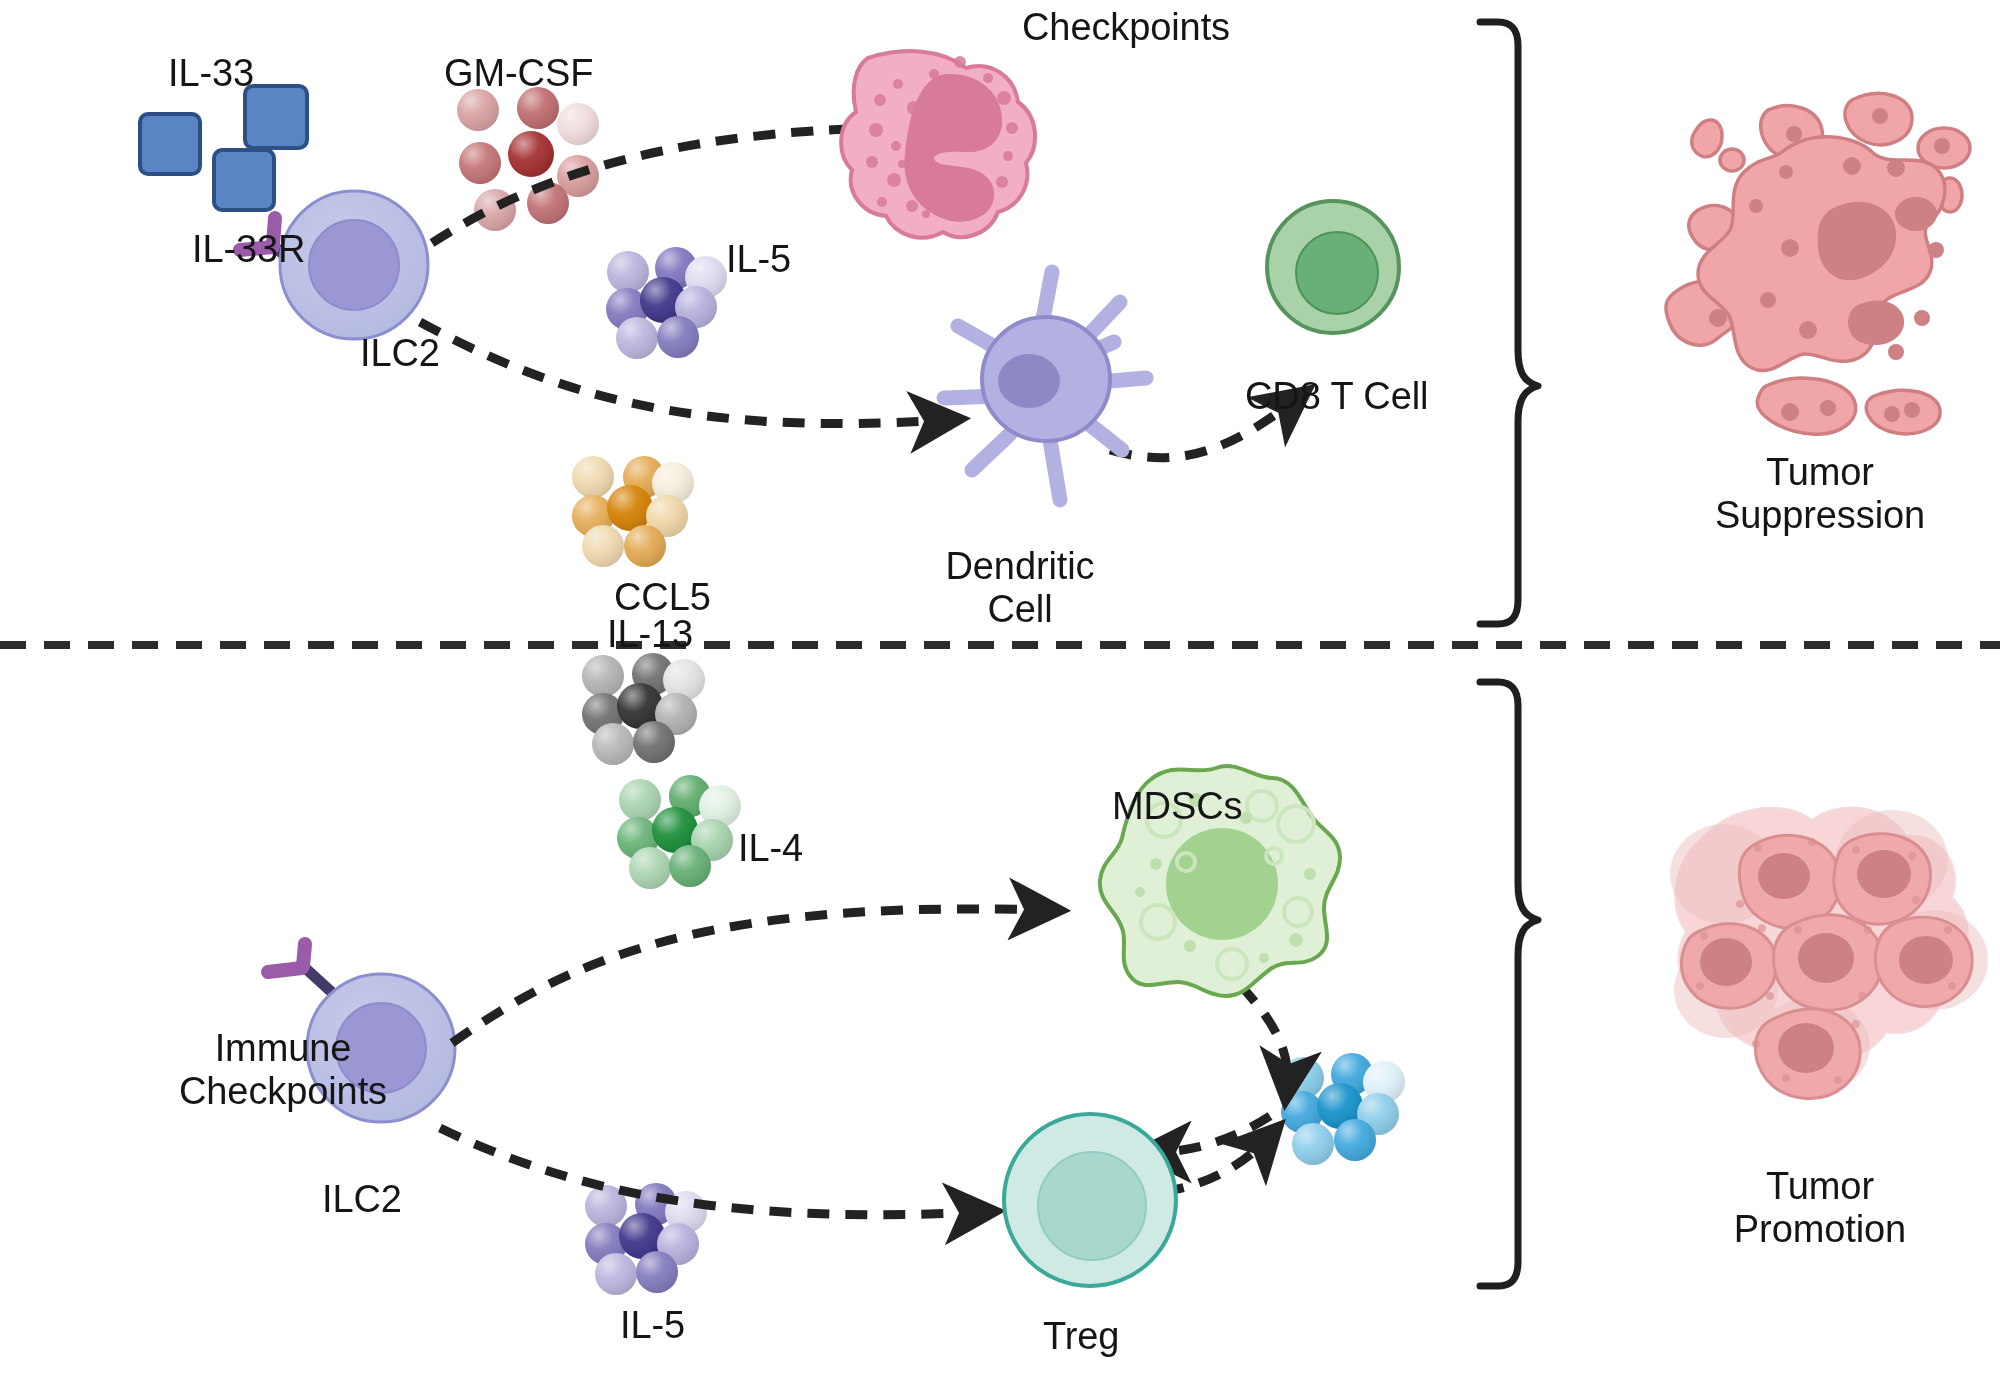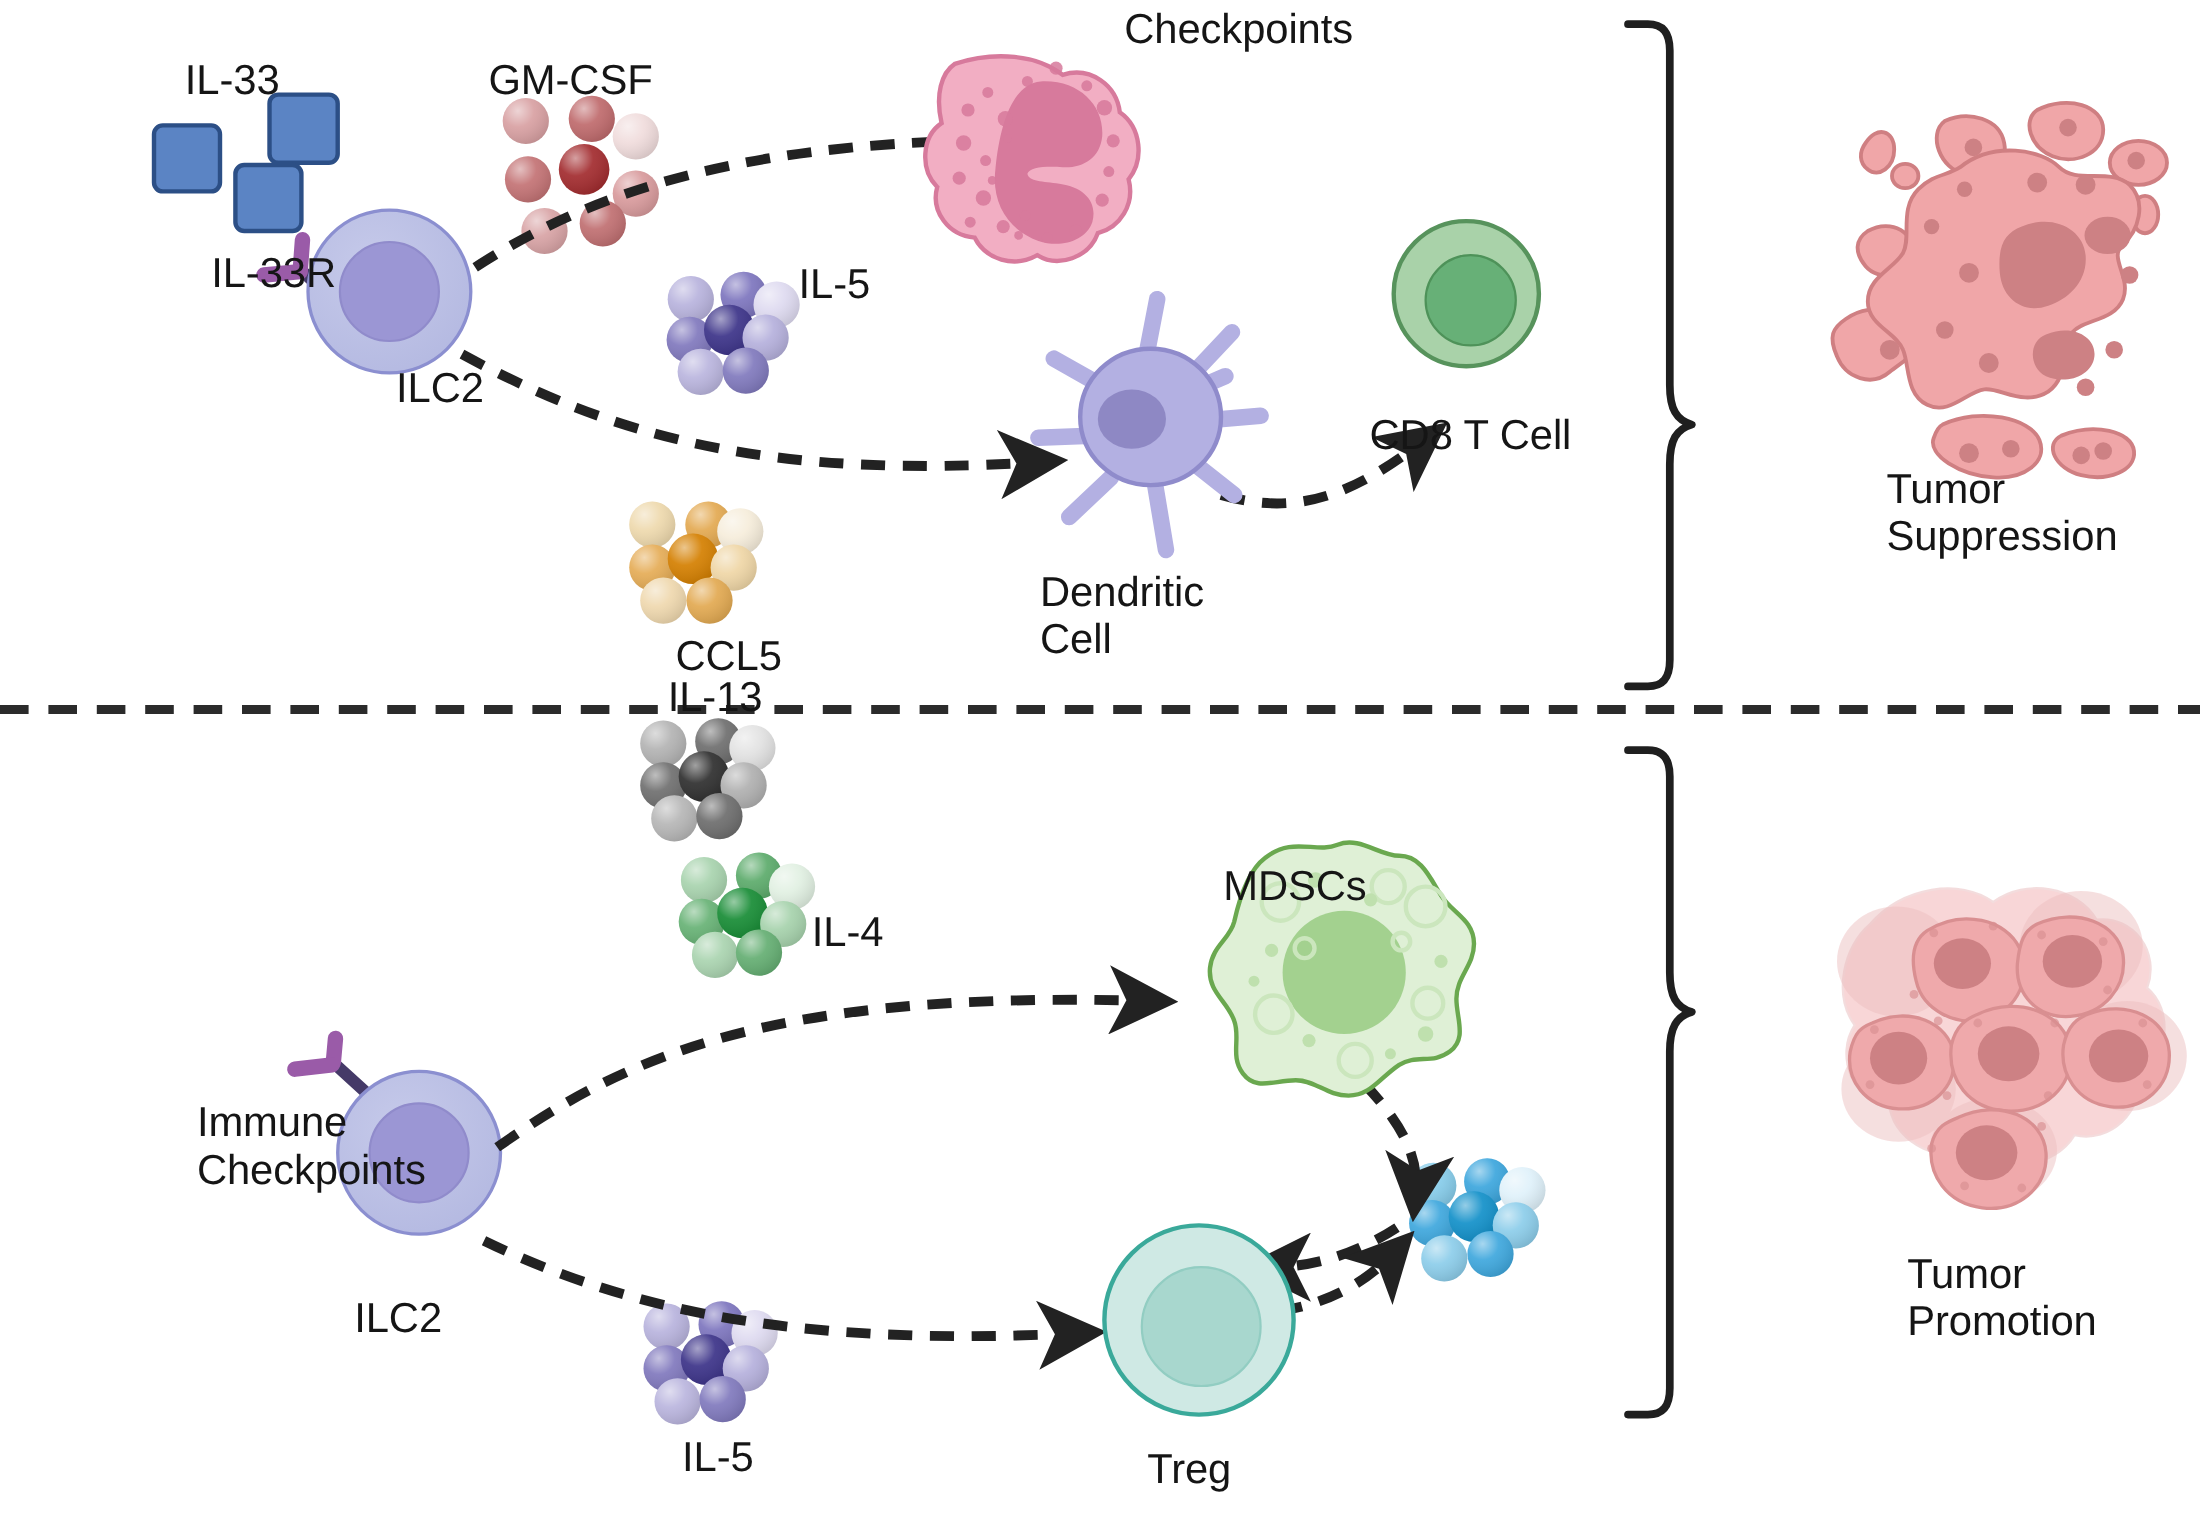--- a/index.html
+++ b/index.html
@@ -28,21 +28,21 @@
     height: 1400px;
   }
   .lbl {
     position: absolute;
     font-family: "Liberation Sans", sans-serif;
     color: #151515;
     white-space: pre;
     line-height: 1.12;
     letter-spacing: -0.1px;
   }
-  .lbl.c { transform: translateX(-50%); }
+  .lbl.c { text-align: center; transform: translateX(-50%); margin-top: 27px; }
   .lbl.l { text-align: left; }
   .s38 { font-size: 38px; }
 </style>
 </head>
 <body>
 
 <div id="stage">
 
   <svg id="scene" viewBox="0 0 2000 1400" xmlns="http://www.w3.org/2000/svg">
     <defs>

